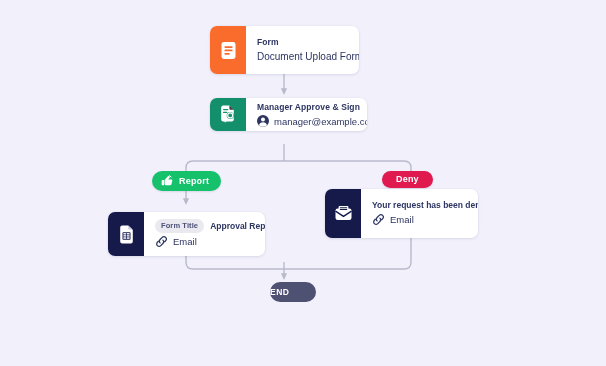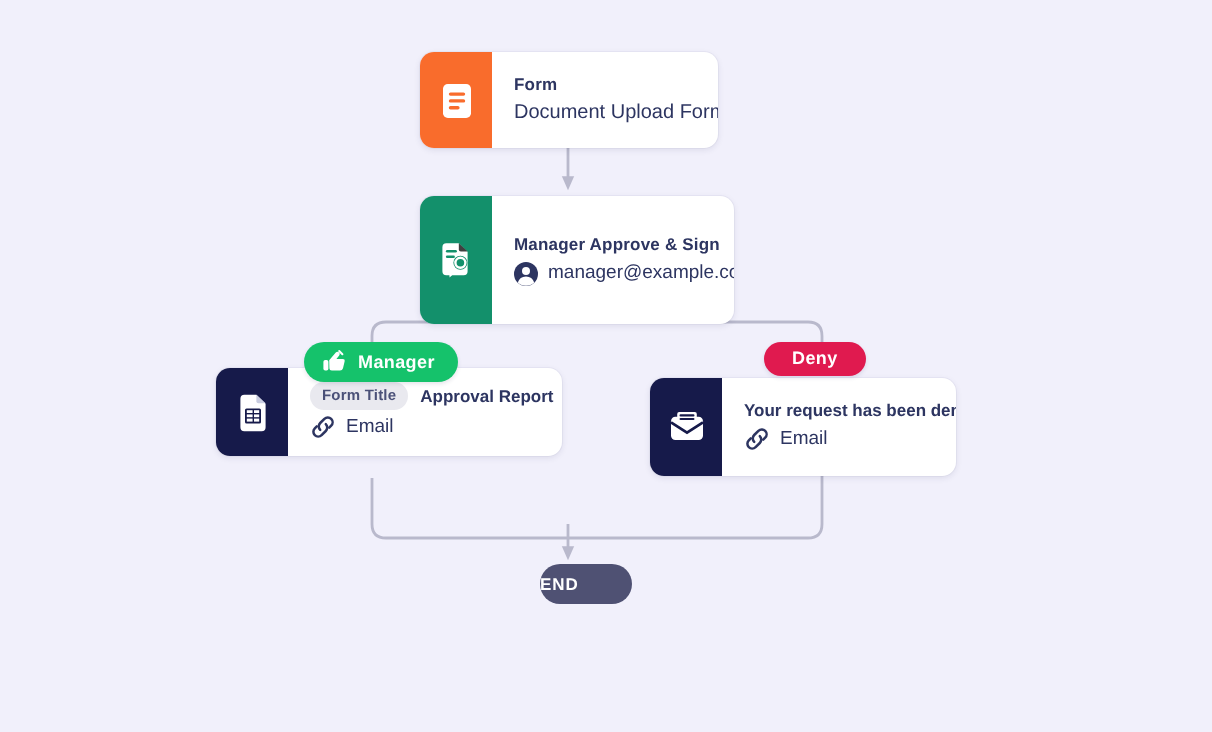--- a/index.html
+++ b/index.html
@@ -104,24 +104,24 @@
     font-weight: bold;
     color: #2d3561;
     white-space: nowrap;
     margin-bottom: 2px;
   }
 
   
   #node-form       { left: 210px; top: 26px;  width: 149px; height: 48px; }
   #node-form .node-icon { background: #f96c2c; }
 
-  #node-manager    { left: 210px; top: 98px;  width: 157px; height: 64px; }
+  #node-manager    { left: 210px; top: 98px;  width: 157px; height: 33px; }
   #node-manager .node-icon { background: #13906b; }
 
-  #node-approve    { left: 108px; top: 184px; width: 173px; height: 44px; }
+  #node-approve    { left: 108px; top: 212px; width: 157px; height: 44px; }
   #node-approve .node-icon { background: #161a4a; }
 
   #node-deny       { left: 325px; top: 189px; width: 153px; height: 49px; }
   #node-deny .node-icon { background: #161a4a; }
 
   
   .pill {
     position: absolute;
     display: flex;
     align-items: center;
@@ -237,21 +237,21 @@
   </div>
 
   <div class="pill" id="pill-approve">
     <span>
       <svg class="icon-svg" width="13" height="13" viewBox="0 0 13 13">
         <path d="M3.6 6.1 l3.3 -3.8 a1.1 1.1 0 0 1 1.7 1.4 l-1.4 1.8 l3.1 0 a1 1 0 0 1 1 1.2 l-0.8 3.4 a1.6 1.6 0 0 1 -1.6 1.2 h-4 a1.2 1.2 0 0 1 -1.2 -1.2 z" fill="#ffffff"></path>
         <rect x="0.7" y="6" width="2.5" height="5.3" rx="0.9" fill="#ffffff"></rect>
         <path d="M8.6 1.5 l1.6 1.6" stroke="#ffffff" stroke-width="1" stroke-linecap="round"></path>
       </svg>
     </span>
-    <span class="pill-label">Manager</span>
+    <span class="pill-label">Report</span>
   </div>
 
   <div class="pill" id="pill-deny">
     <span class="pill-label">Deny</span>
   </div>
 
   <div class="node" id="node-approve">
     <div class="node-icon">
       <svg class="icon-svg" width="17" height="19" viewBox="0 0 17 19">
         <path d="M2.2 2.4 a2 2 0 0 1 2 -2 h6 l4.6 4.5 v11.7 a2 2 0 0 1 -2 2 h-8.6 a2 2 0 0 1 -2 -2 z" fill="#ffffff"></path>

